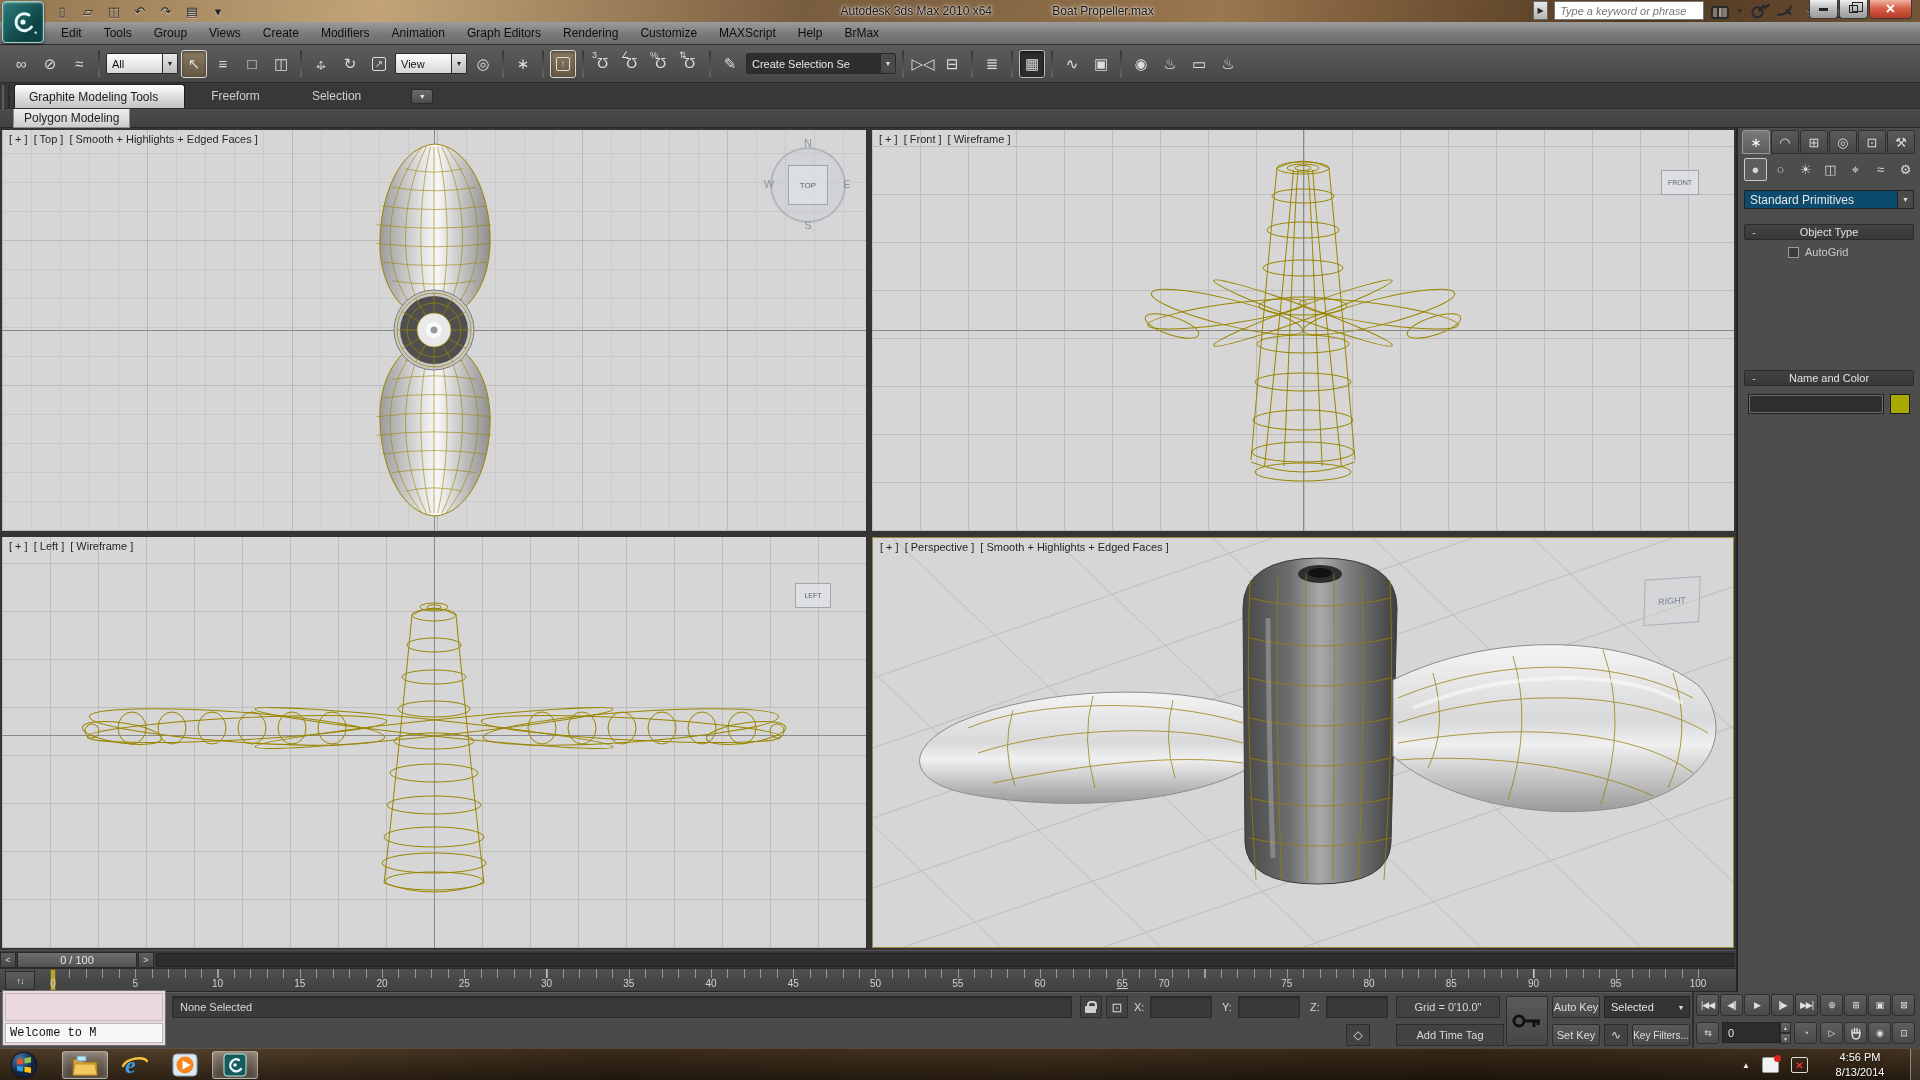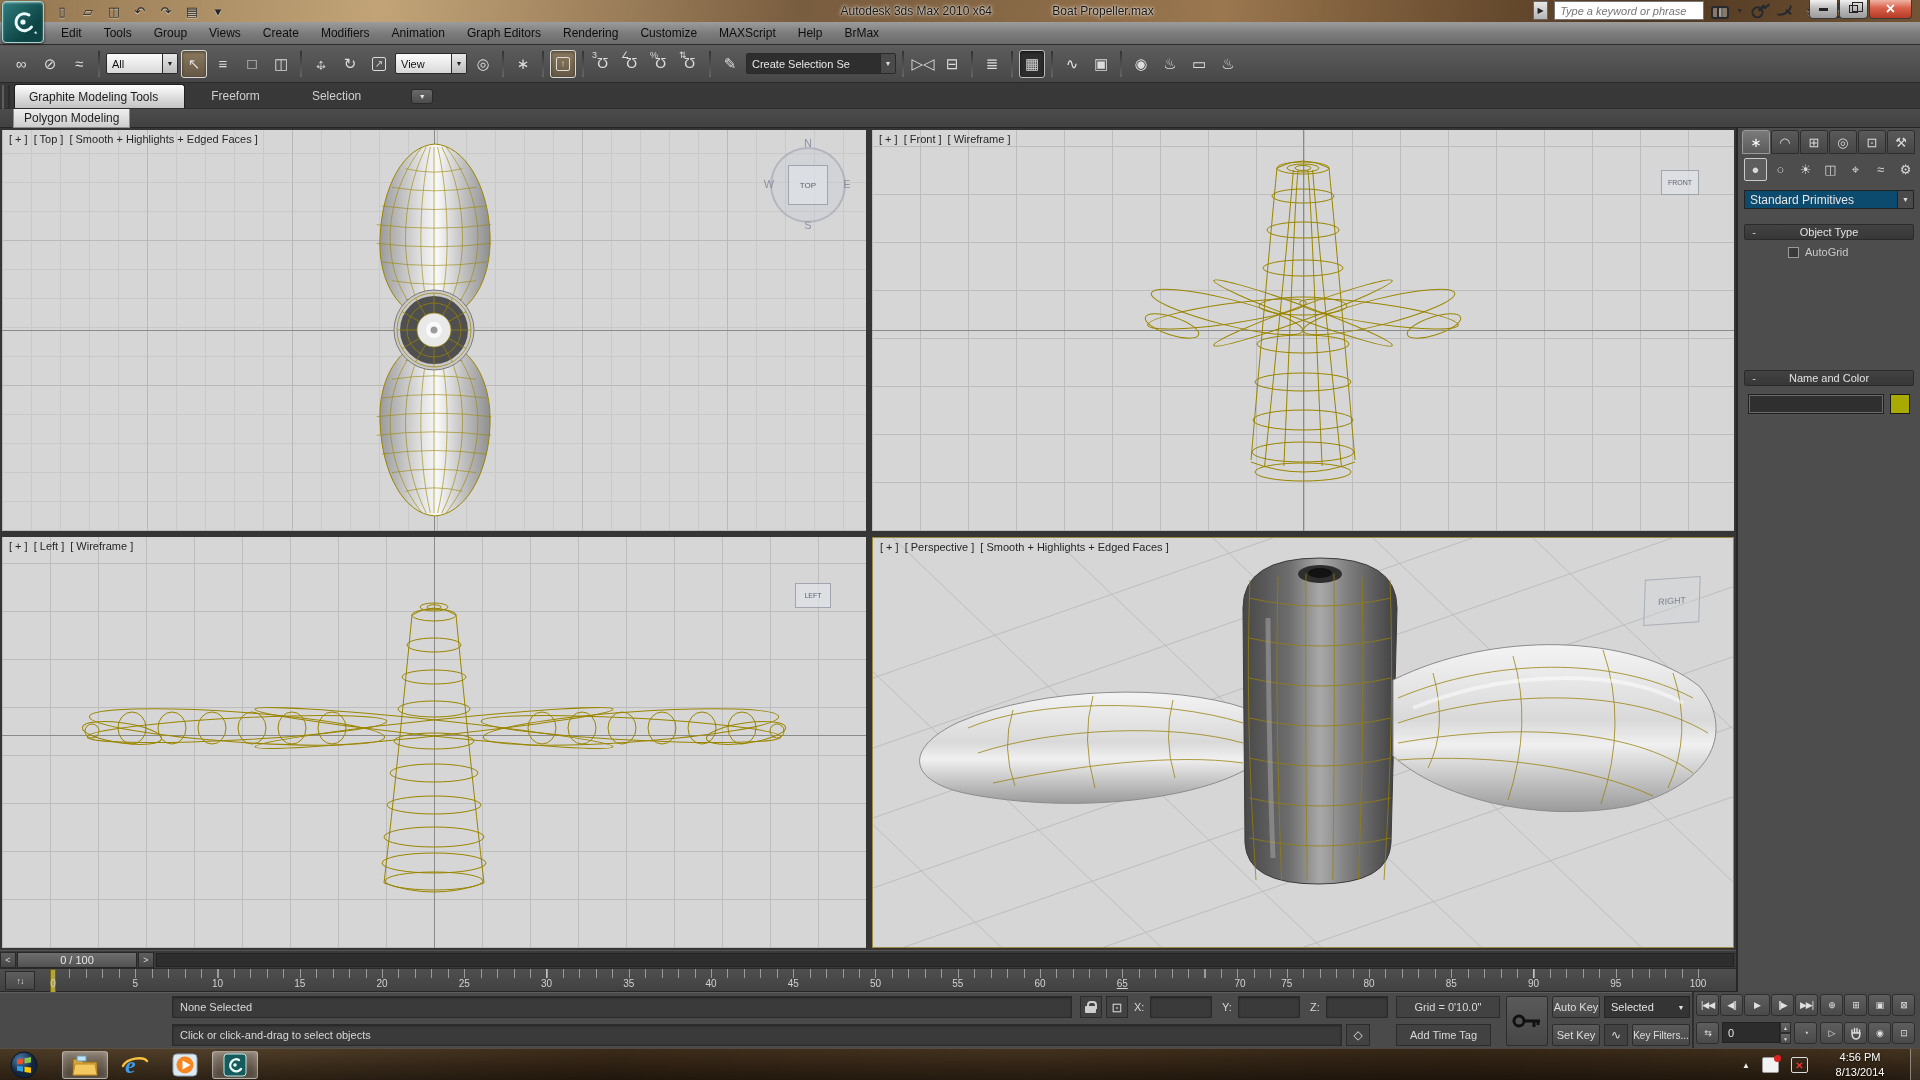--- a/index.html
+++ b/index.html
@@ -682,45 +682,44 @@
       <span class="tick-label" style="left: 368px;">20</span>
       <span class="tick-label" style="left: 450.25px;">25</span>
       <span class="tick-label" style="left: 532.5px;">30</span>
       <span class="tick-label" style="left: 614.75px;">35</span>
       <span class="tick-label" style="left: 697px;">40</span>
       <span class="tick-label" style="left: 779.25px;">45</span>
       <span class="tick-label" style="left: 861.5px;">50</span>
       <span class="tick-label" style="left: 943.75px;">55</span>
       <span class="tick-label" style="left: 1026px;">60</span>
       <span class="tick-label" style="left: 1108.25px; text-decoration: underline;">65</span>
-      <span class="tick-label" style="left: 1226px;">70</span>
+      <span class="tick-label" style="left: 1150px;">70</span>
       <span class="tick-label" style="left: 1272.75px;">75</span>
       <span class="tick-label" style="left: 1355px;">80</span>
       <span class="tick-label" style="left: 1437.25px;">85</span>
       <span class="tick-label" style="left: 1519.5px;">90</span>
       <span class="tick-label" style="left: 1601.75px;">95</span>
       <span class="tick-label" style="left: 1684px;">100</span>
     </div>
 
   <div class="abs statusbar">
     <div class="sfield" style="left:172px; top:3px; width:900px; height:22px;">None Selected</div>
-    <div class="sfield" style="left:172px; top:31px; width:1170px; height:22px;">Click or click-and-drag to select objects</div>
     <div class="sbox" style="left:1080px; top:3px; width:22px; height:22px;">
         <span class="lockg"></span>
       </div>
     <div class="sbox" style="left:1106px; top:3px; width:22px; height:22px; font-size:13px;">⊡</div>
     <span class="slabel" style="left:1134px; top:8px;">X:</span>
     <div class="sfield" style="left:1150px; top:3px; width:62px; height:22px;"></div>
     <span class="slabel" style="left:1222px; top:8px;">Y:</span>
     <div class="sfield" style="left:1238px; top:3px; width:62px; height:22px;"></div>
     <span class="slabel" style="left:1310px; top:8px;">Z:</span>
     <div class="sfield" style="left:1326px; top:3px; width:62px; height:22px;"></div>
     <div class="sbox" style="left:1346px; top:31px; width:24px; height:22px; font-size:12px;">◇</div>
     <div class="sbox" style="left:1396px; top:3px; width:104px; height:22px;">Grid = 0'10.0"</div>
-    <div class="sbox" style="left:1396px; top:31px; width:95px; height:22px;">Add Time Tag</div>
+    <div class="sbox" style="left:1396px; top:31px; width:108px; height:22px;">Add Time Tag</div>
     <div class="sbtn keybig" style="left:1506px; top:3px; width:42px; height:50px;">
       <svg width="30" height="18" viewBox="0 0 30 18">
         <circle cx="7" cy="9" r="5" fill="none" stroke="#111" stroke-width="3"></circle>
         <path d="M12 9 H28 M22 9 V15 M26 9 V13" stroke="#111" stroke-width="3" fill="none"></path>
       </svg>
     </div>
     <div class="sbtn" style="left:1552px; top:3px; width:48px; height:22px;">Auto Key</div>
     <div class="sbtn" style="left:1552px; top:31px; width:48px; height:22px;">Set Key</div>
     <div class="sdd" style="left:1604px; top:3px; width:86px; height:22px;">
       <span class="val">Selected</span>
@@ -750,20 +749,24 @@
       <div class="t-btn" style="left: 126px; top: 30px; width: 23px;">▷</div>
       <div class="t-btn" style="left: 150px; top: 30px; width: 23px;">
         <svg width="12" height="13" viewBox="0 0 12 13">
           <path d="M2 6 V3 M4.5 5 V1.5 M7 5 V1.5 M9.5 6 V3 M2 6 C2 10 3 12 6 12 C9 12 10 10 10 6 Z" fill="none" stroke="#e0e0e0" stroke-width="1.4" stroke-linecap="round"></path>
         </svg>
       </div>
       <div class="t-btn" style="left: 174px; top: 30px; width: 23px;">◉</div>
       <div class="t-btn" style="left: 198px; top: 30px; width: 23px;">⊡</div>
     </div>
 
+  <div class="abs miniwin">
+    <div class="body"></div>
+    <div class="mtitle">Welcome to M</div>
+  </div>
 
   <div class="abs taskbar">
     <div class="tb-item" style="left:4px; width:40px;">
       <svg width="28" height="28" viewBox="0 0 28 28">
         <defs>
             <radialGradient id="orb" cx="35%" cy="30%">
               <stop offset="0" stop-color="#4f7fb5"></stop>
               <stop offset="1" stop-color="#13253d"></stop>
             </radialGradient>
           </defs>

